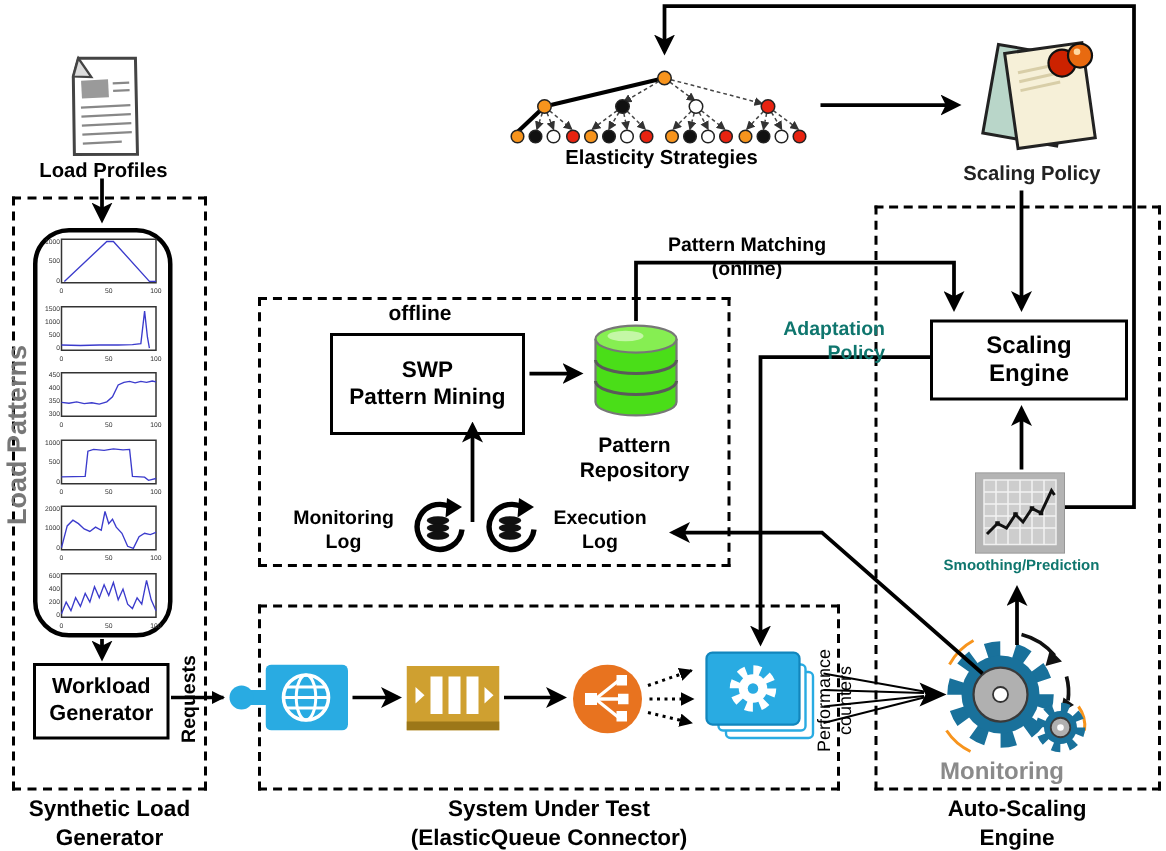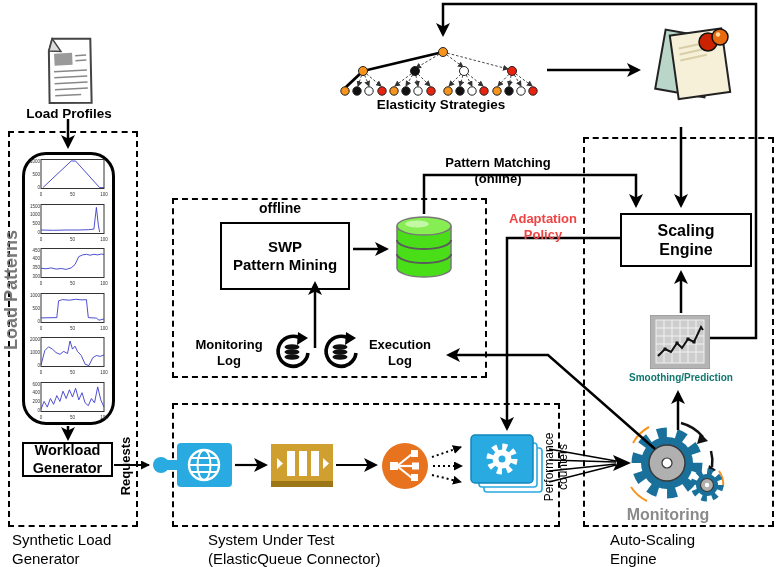--- a/index.html
+++ b/index.html
@@ -4,21 +4,21 @@
 <style>
   html,body{margin:0;padding:0;background:#fff;}
   #canvas{position:relative;width:777px;height:567px;background:#fff;overflow:hidden;
           font-family:"Liberation Sans","DejaVu Sans",sans-serif;color:#000;}
   .abs{position:absolute;}
   .box-solid{position:absolute;border:2.5px solid #000;background:#fff;box-sizing:border-box;
              display:flex;align-items:center;justify-content:center;text-align:center;
              font-weight:bold;line-height:1.2;}
   .box-dashed{position:absolute;border:2.5px dashed #000;box-sizing:border-box;}
   .rounded-box{position:absolute;border:3px solid #000;border-radius:24px;background:#fff;box-sizing:border-box;}
-  .caption{position:absolute;font-weight:normal;font-size:15px;line-height:1.25;color:#000;padding-left:12px;}
+  .caption{position:absolute;text-align:center;font-weight:bold;font-size:15px;line-height:1.25;color:#000;}
   .lbl{position:absolute;text-align:center;font-weight:bold;line-height:1.2;color:#000;}
   .vtext{position:absolute;transform:rotate(-90deg);text-align:center;white-space:nowrap;}
   svg{display:block;}
   .overlay{position:absolute;left:0;top:0;pointer-events:none;z-index:30;}
   .icon{position:absolute;z-index:20;}
   .txt{z-index:40;}
   .chartcol{position:absolute;left:28px;top:157px;z-index:15;}
   .chartcol svg{margin-bottom:3.5px;}
 </style>
 </head>
@@ -110,21 +110,21 @@
         <text x="12" y="22.833333333333332" text-anchor="end" font-size="4.5" fill="#333" font-family="&quot;Liberation Sans&quot;,sans-serif">200</text>
         <text x="12" y="31.5" text-anchor="end" font-size="4.5" fill="#333" font-family="&quot;Liberation Sans&quot;,sans-serif">0</text>
         <text x="13" y="38.5" text-anchor="middle" font-size="4.5" fill="#333" font-family="&quot;Liberation Sans&quot;,sans-serif">0</text>
         <text x="44.5" y="38.5" text-anchor="middle" font-size="4.5" fill="#333" font-family="&quot;Liberation Sans&quot;,sans-serif">50</text>
         <text x="76" y="38.5" text-anchor="middle" font-size="4.5" fill="#333" font-family="&quot;Liberation Sans&quot;,sans-serif">100</text>
         <polyline points="13.0,29.2 16.1,21.4 19.3,27.1 22.4,18.5 25.6,24.3 28.8,15.6 31.9,21.4 35.0,11.2 38.2,18.5 41.4,9.8 44.5,17.0 47.6,8.3 50.8,19.9 54.0,12.7 57.1,22.8 60.3,25.7 63.4,18.5 66.5,22.8 69.7,6.9 72.8,19.9 76.0,27.1" fill="none" stroke="#3b3bcc" stroke-width="0.9"></polyline>
       </svg>
   </div>
   <div class="vtext txt" style="left:-53px;top:279px;width:130px;height:22px;font-size:18px;font-weight:bold;color:#777;">Load Patterns</div>
 
-  <div class="box-solid" style="left:22px;top:442px;width:91px;height:35px;font-size:14.5px;z-index:20;">
+  <div class="box-solid" style="left:22px;top:442px;width:91px;height:51px;font-size:14.5px;z-index:20;">
     <div><span>Workload</span><br>
          <span>Generator</span></div>
   </div>
   <div class="vtext txt" style="left:91px;top:458px;width:70px;height:16px;font-size:13px;font-weight:bold;">Requests</div>
 
   <div class="caption txt" style="left:0px;top:531px;width:146px;">
     <span>Synthetic Load</span><br>
     <span>Generator</span>
   </div>
 
@@ -200,20 +200,24 @@
 
   <div class="icon" style="left:393px;top:214px;">
     <svg width="62" height="68" viewBox="0 0 62 68">
       <path d="M4,12 L4,54 A27,9 0 0 0 58,54 L58,12" fill="#4ade18" stroke="#777" stroke-width="1.5"></path>
       <path d="M4,26 A27,9 0 0 0 58,26" fill="none" stroke="#5a5a5a" stroke-width="2"></path>
       <path d="M4,40 A27,9 0 0 0 58,40" fill="none" stroke="#5a5a5a" stroke-width="2"></path>
       <ellipse cx="31" cy="12" rx="27" ry="9" fill="#86ee52" stroke="#777" stroke-width="1.5"></ellipse>
       <ellipse cx="24" cy="10" rx="12" ry="3.5" fill="#c4f7a6"></ellipse>
     </svg>
   </div>
+  <div class="lbl txt" style="left:373px;top:288px;width:100px;font-size:14px;">
+    <span>Pattern</span><br>
+    <span>Repository</span>
+  </div>
 
   <div class="icon" style="left:270px;top:332px;">
     <svg width="44" height="42" viewBox="0 0 44 42">
       <path d="M33,8 A15,15 0 1 0 38,21" fill="none" stroke="#000" stroke-width="3.6"></path>
       <polygon points="28,0 38,6 27,13" fill="#000"></polygon>
       <ellipse cx="22" cy="15" rx="7.5" ry="2.8" fill="#111"></ellipse>
       <ellipse cx="22" cy="20" rx="7.5" ry="2.8" fill="#111"></ellipse>
       <ellipse cx="22" cy="25" rx="7.5" ry="2.8" fill="#111"></ellipse>
     </svg>
   </div>
@@ -233,21 +237,21 @@
   </div>
   <div class="lbl txt" style="left:360px;top:337px;width:80px;font-size:13px;">
     <span>Execution</span><br>
     <span>Log</span>
   </div>
 
   <div class="lbl txt" style="left:430px;top:155px;width:136px;font-size:13px;">
     <span>Pattern Matching</span><br>
     <span>(online)</span>
   </div>
-  <div class="lbl txt" style="left:496px;top:211px;width:94px;font-size:13px;color:#ef4444;">
+  <div class="lbl txt" style="left:496px;top:211px;width:94px;font-size:13px;color:#0f766e;text-align:right;">
     <span>Adaptation</span><br>
     <span>Policy</span>
   </div>
 
   <svg class="abs" style="left:330px;top:40px;z-index:25;" width="220" height="62" viewBox="330 40 220 62">
     <defs>
       <marker id="treeArrow" markerUnits="userSpaceOnUse" markerWidth="6" markerHeight="6" refX="5" refY="3" orient="auto">
         <path d="M0,0 L6,3 L0,6 z" fill="#333"></path>
       </marker>
     </defs>
@@ -308,20 +312,21 @@
         <rect x="26" y="8" width="52" height="64" fill="#f6f0d8" stroke="#222" stroke-width="2"></rect>
         <line x1="33" y1="22" x2="62" y2="20" stroke="#d8cea8" stroke-width="2"></line>
         <line x1="33" y1="28" x2="58" y2="26" stroke="#d8cea8" stroke-width="2"></line>
         <line x1="33" y1="34" x2="60" y2="32" stroke="#d8cea8" stroke-width="2"></line>
       </g>
       <circle cx="60" cy="18" r="9" fill="#cc2200" stroke="#111" stroke-width="1.5"></circle>
       <circle cx="72" cy="13" r="8" fill="#e86a10" stroke="#111" stroke-width="1.5"></circle>
       <circle cx="70" cy="10.5" r="2.2" fill="#ffd9a0"></circle>
     </svg>
   </div>
+  <div class="lbl txt" style="left:628px;top:108px;width:120px;font-size:13.5px;font-weight:600;color:#222;">Scaling Policy</div>
 
   <div class="box-solid" style="left:620px;top:213px;width:132px;height:54px;font-size:16px;z-index:20;">
     <div><span>Scaling</span><br>
          <span>Engine</span></div>
   </div>
 
   <div class="icon" style="left:650px;top:315px;">
     <svg width="60" height="54" viewBox="0 0 60 54">
       <rect x="0" y="0" width="60" height="54" fill="#b4b4b4" stroke="#8e8e8e"></rect>
       <rect x="6" y="5" width="48" height="43" fill="#cdcdcd" stroke="#efefef"></rect>

